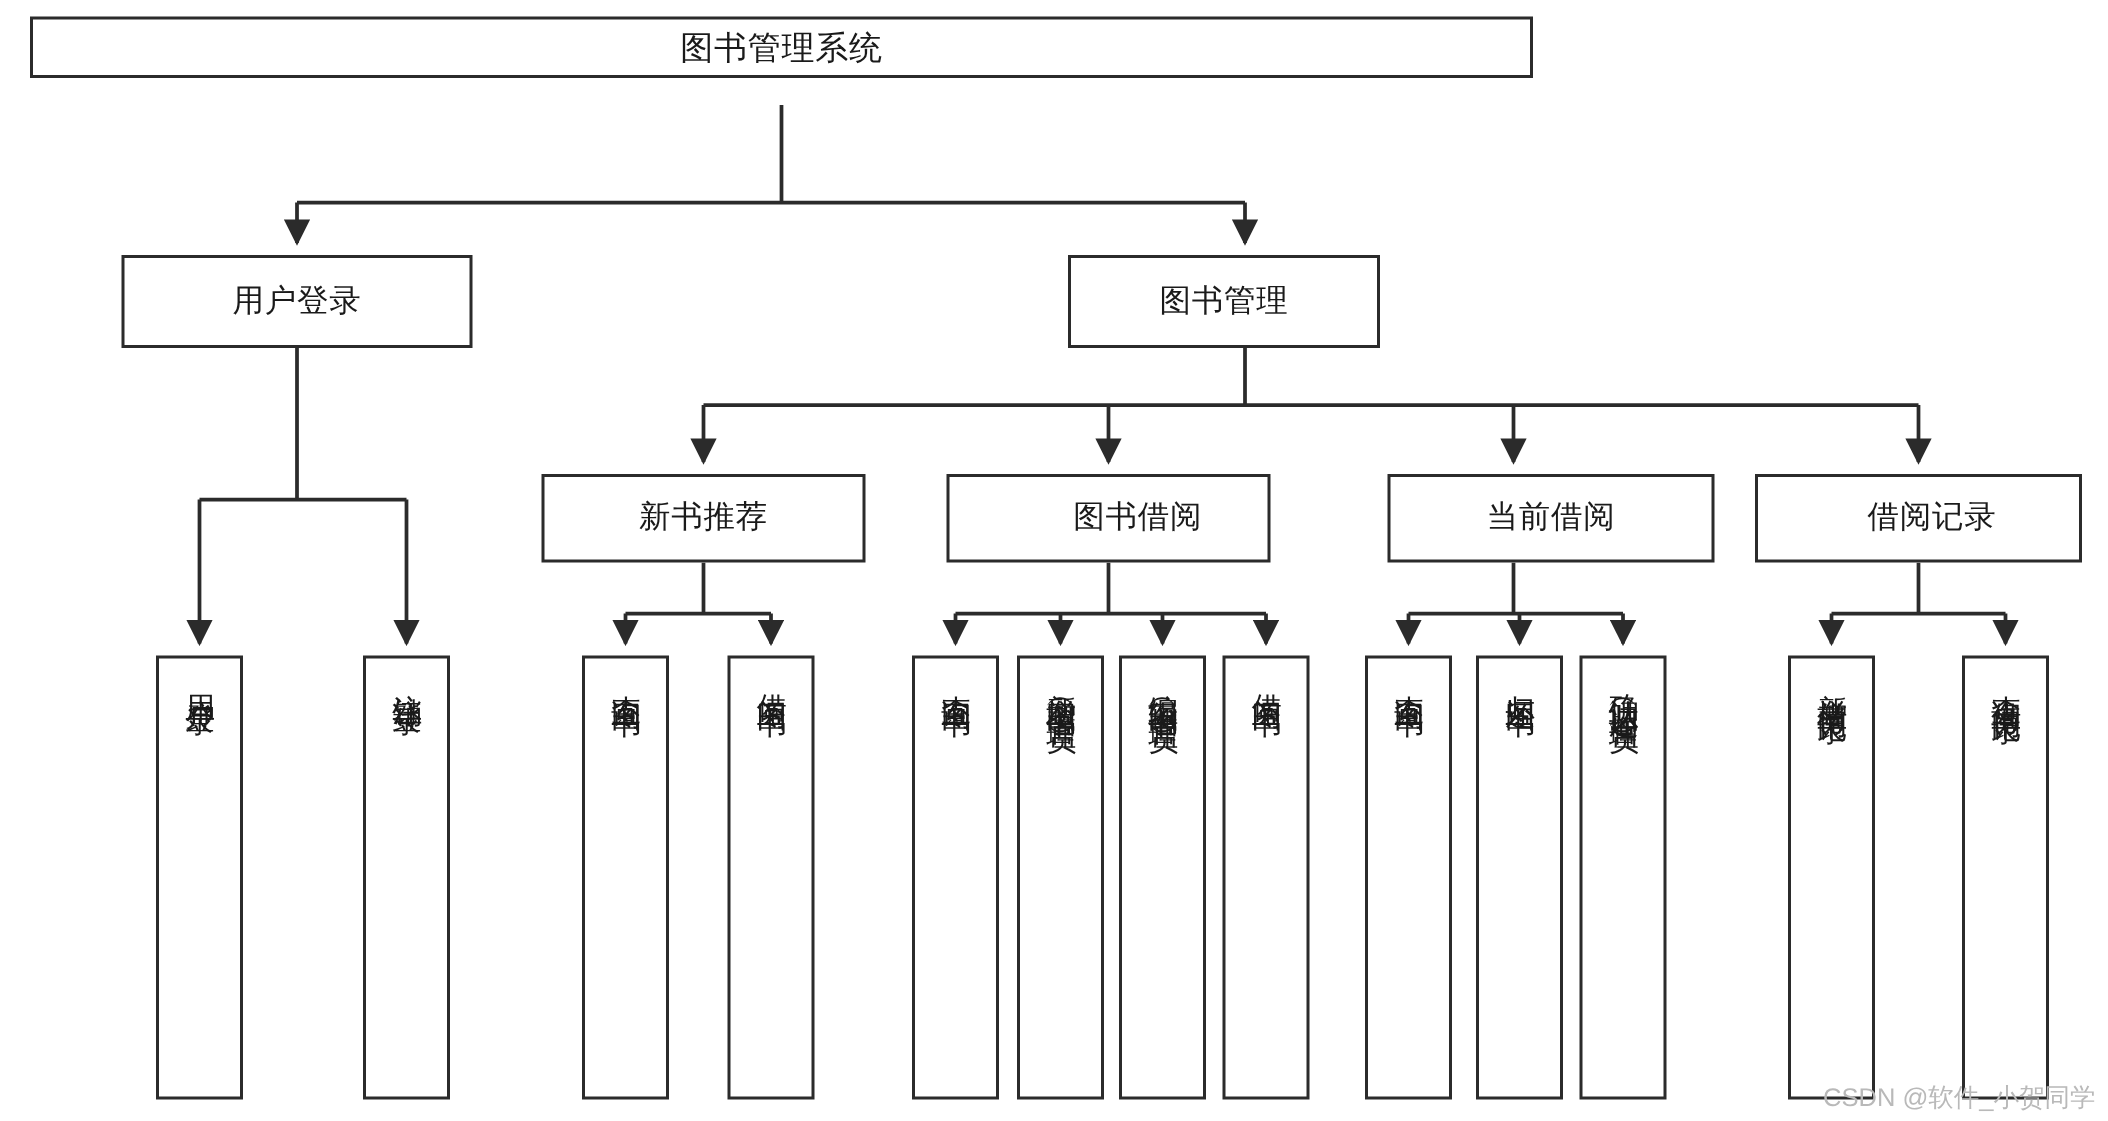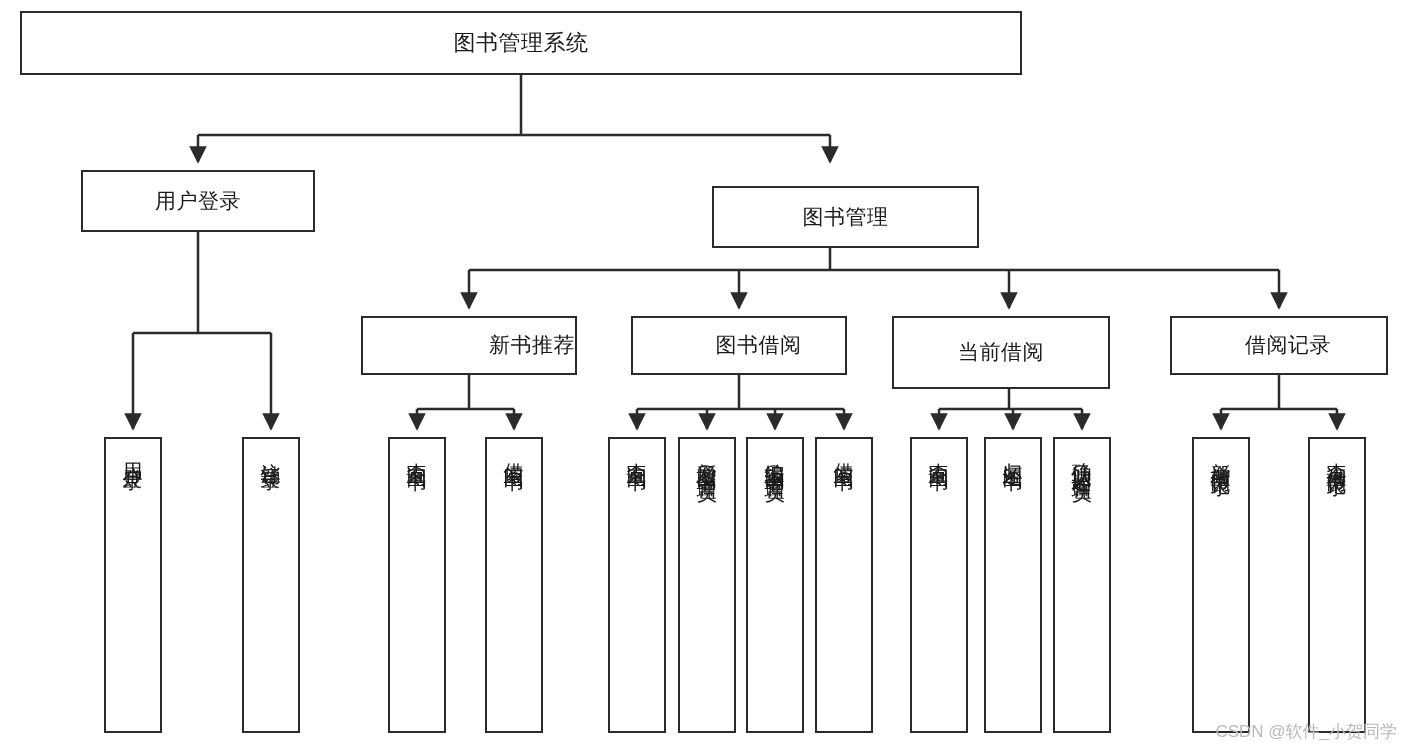--- a/index.html
+++ b/index.html
@@ -130,41 +130,41 @@
     </g>
 
     <g stroke="#2b2b2b" stroke-width="2.5" fill="none">
       <path d="M 1279 375 L 1279 409"></path>
       <path d="M 1221 409 L 1337 409"></path>
       <path d="M 1221 409 L 1221 429" marker-end="url(#arrow)"></path>
       <path d="M 1337 409 L 1337 429" marker-end="url(#arrow)"></path>
     </g>
   </svg>
 
-  <div class="node horiz root" style="left:20px; top:11px; width:1002px; height:64px;">
+  <div class="node horiz root" style="left:20px; top:11px; width:1002px; height:41px;">
     <span class="node-label">图书管理系统</span>
   </div>
 
   <div class="node horiz" style="left:81px; top:170px; width:234px; height:62px;">
     <span class="node-label">用户登录</span>
   </div>
 
-  <div class="node horiz" style="left:712px; top:186px; width:267px; height:62px;">
+  <div class="node horiz" style="left:712px; top:170px; width:208px; height:62px;">
     <span class="node-label">图书管理</span>
   </div>
 
-  <div class="node horiz" style="left:361px; top:316px; width:216px; height:59px;justify-content:flex-end;">
+  <div class="node horiz" style="left:361px; top:316px; width:216px; height:59px;">
     <span class="node-label">新书推荐</span>
   </div>
 
   <div class="node horiz" style="left:631px; top:316px; width:216px; height:59px;padding-left:39px;">
     <span class="node-label">图书借阅</span>
   </div>
 
-  <div class="node horiz" style="left:892px; top:316px; width:218px; height:73px;">
+  <div class="node horiz" style="left:925px; top:316px; width:218px; height:59px;">
     <span class="node-label">当前借阅</span>
   </div>
 
   <div class="node horiz" style="left:1170px; top:316px; width:218px; height:59px;padding-left:18px;">
     <span class="node-label">借阅记录</span>
   </div>
 
   <div class="node vert" style="left:104px; top:437px; width:58px; height:296px;">
     <span class="node-label">用户登录</span>
   </div>

